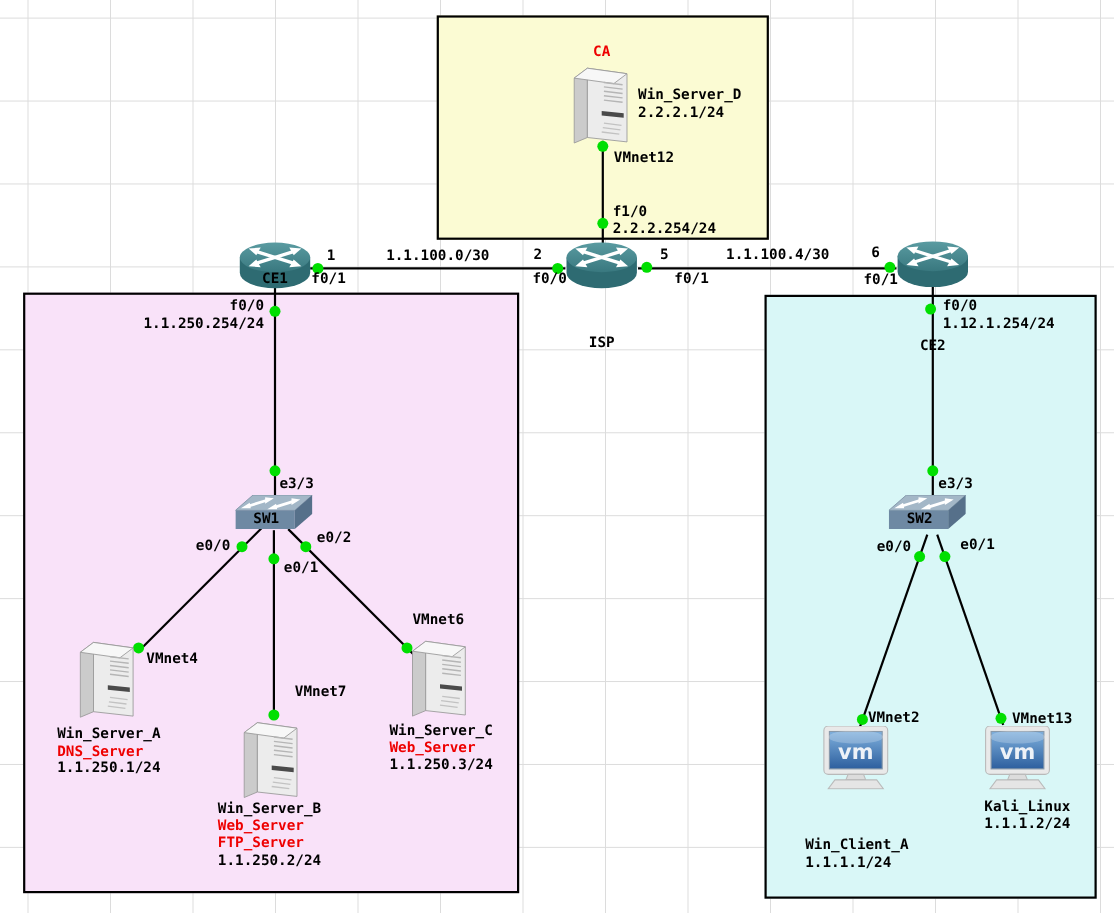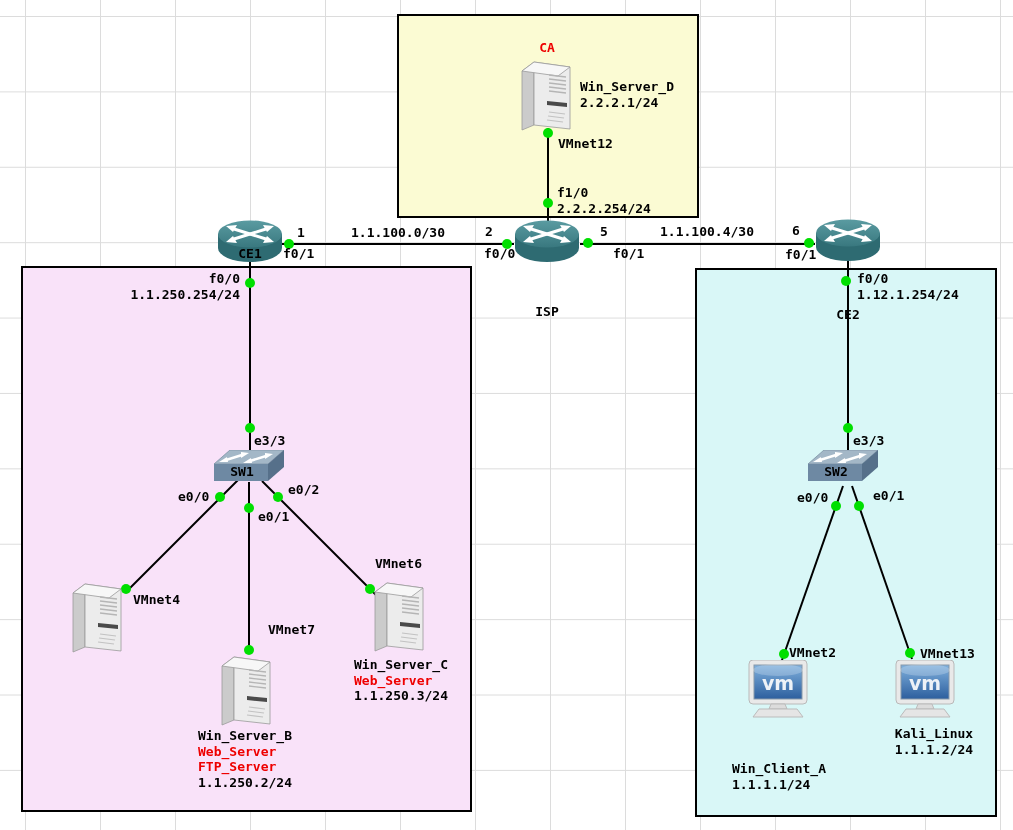--- a/index.html
+++ b/index.html
@@ -300,20 +300,25 @@
   <div class="lbl" style="left:853px;top:433px;">e3/3</div>
   <div class="lbl" style="left:797px;top:490px;">e0/0</div>
   <div class="lbl" style="left:873px;top:488px;">e0/1</div>
 
   <div class="lbl" style="left:133px;top:592px;">VMnet4</div>
   <div class="lbl" style="left:268px;top:622px;">VMnet7</div>
   <div class="lbl" style="left:375px;top:556px;">VMnet6</div>
   <div class="lbl" style="left:789px;top:645px;">VMnet2</div>
   <div class="lbl" style="left:920px;top:646px;">VMnet13</div>
 
+  <div class="lbl c" style="left:99px;top:660px;">
+    <span>Win_Server_A</span>
+    <span style="color: rgb(238, 0, 0);">DNS_Server</span>
+    <span>1.1.250.1/24</span>
+  </div>
 
   <div class="lbl c" style="left:245px;top:728px;">
     <span>Win_Server_B</span>
     <span style="color: rgb(238, 0, 0);">Web_Server</span>
     <span style="color: rgb(238, 0, 0);">FTP_Server</span>
     <span>1.1.250.2/24</span>
   </div>
 
   <div class="lbl c" style="left:401px;top:657px;">
     <span>Win_Server_C</span>

